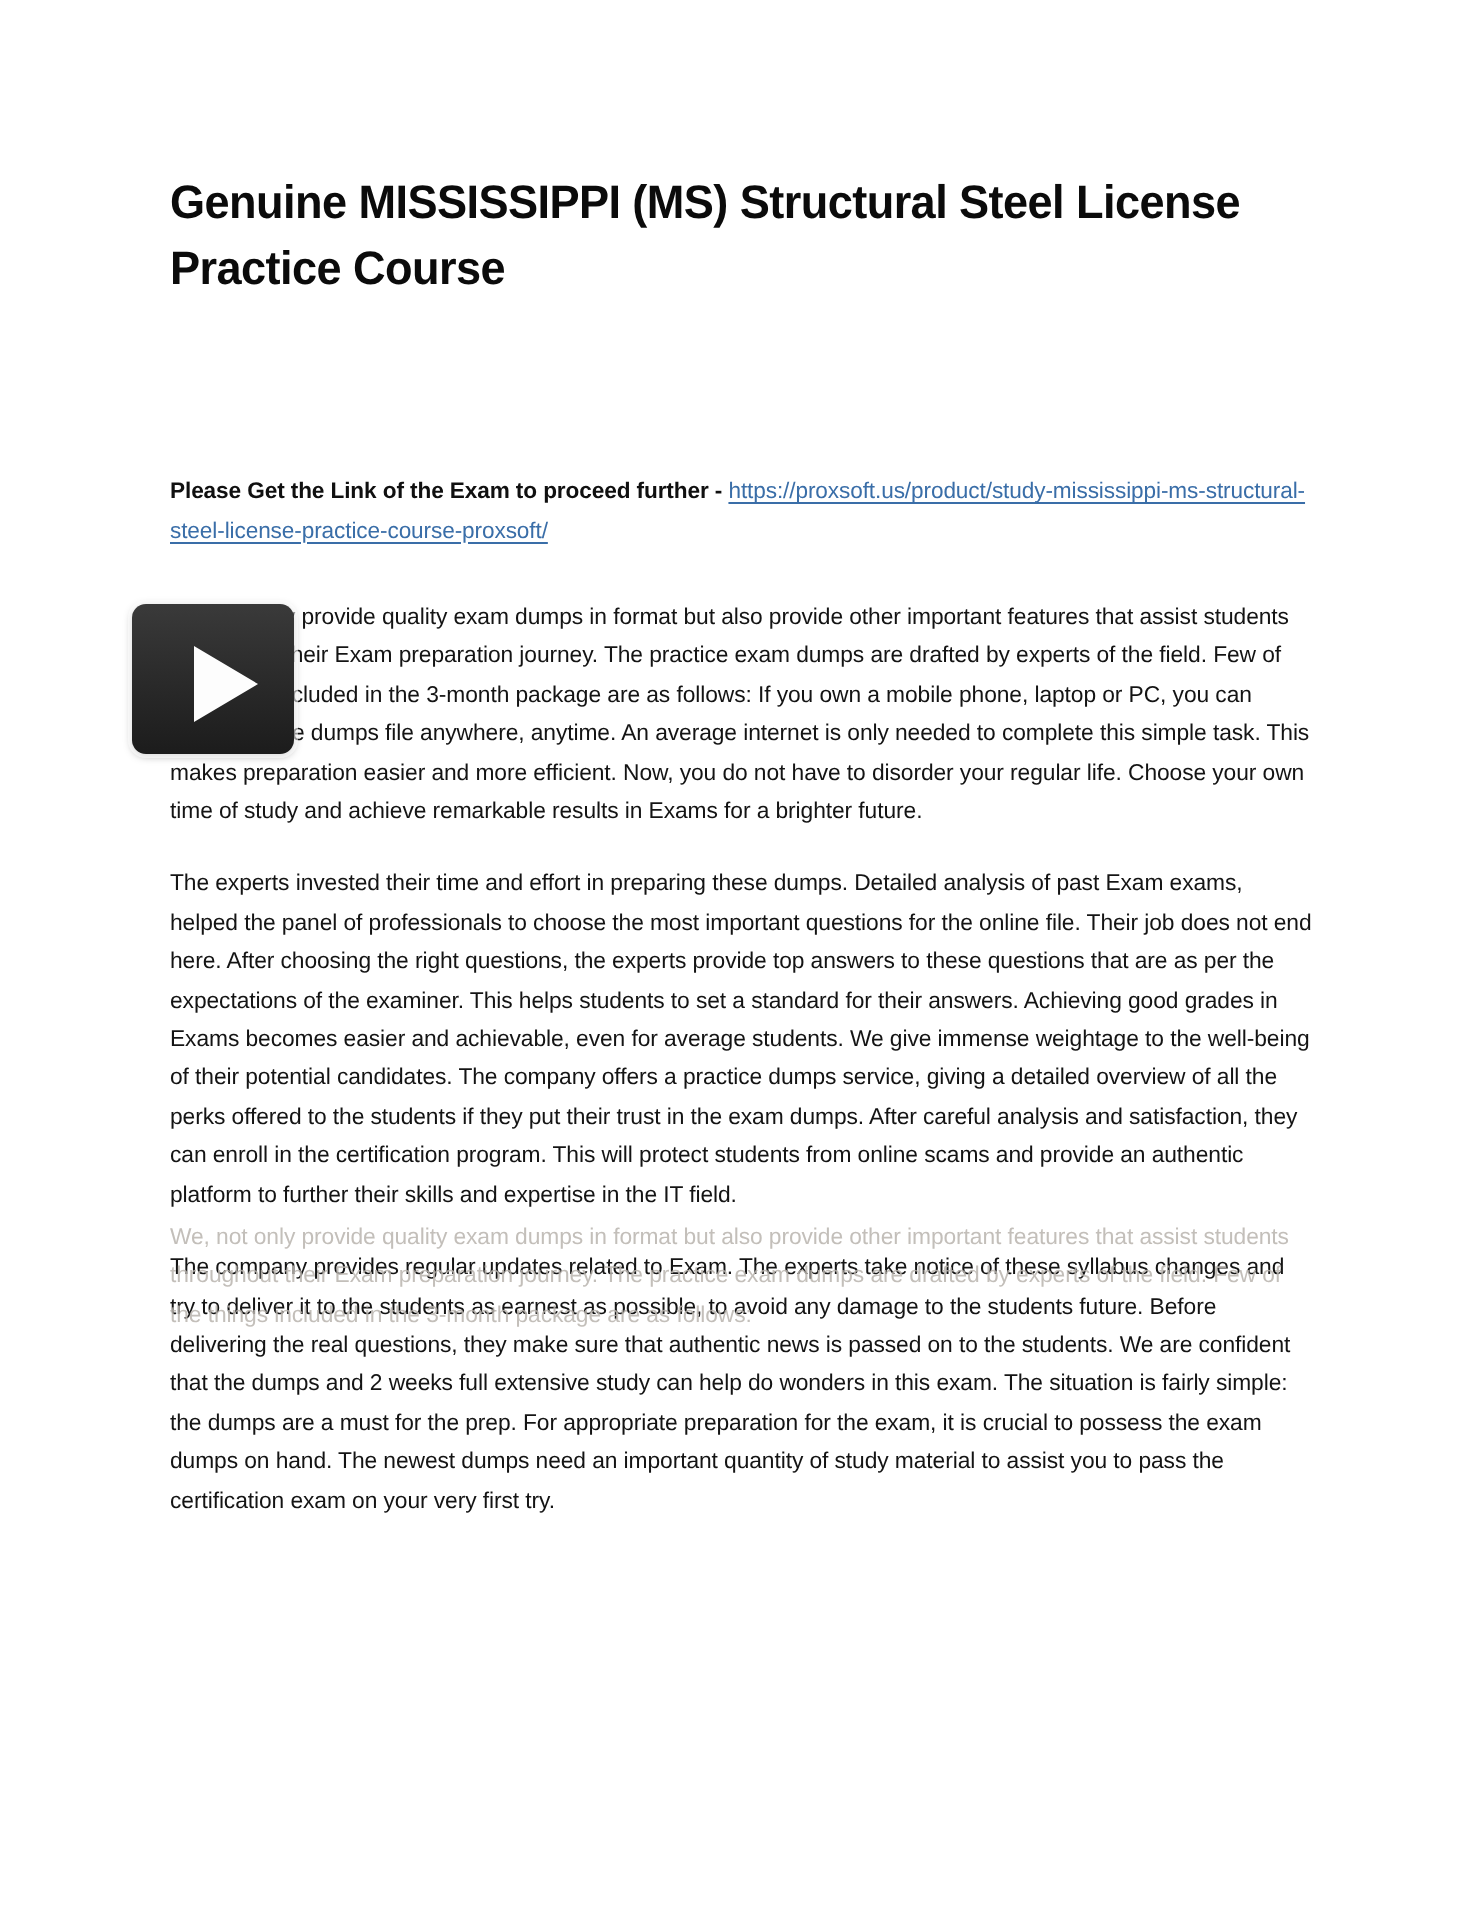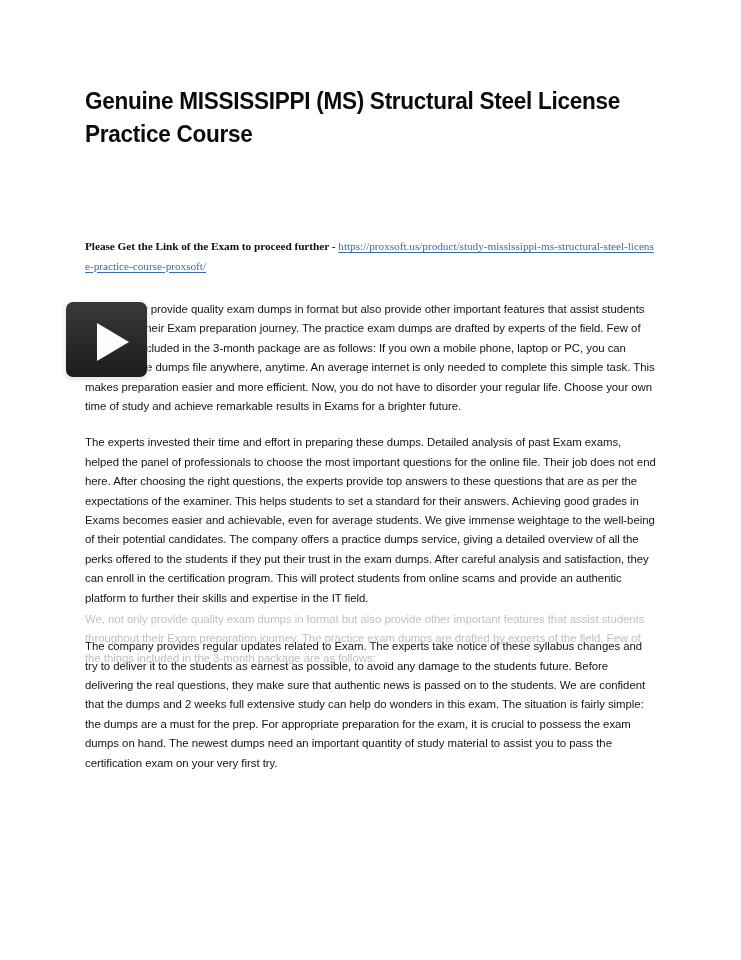--- a/index.html
+++ b/index.html
@@ -49,21 +49,20 @@
 
   
   .link-block {
     position: absolute;
     left: 0;
     top: 226px;
     width: 570px;
     font-size: 11.3px;
     line-height: 19.5px;
     letter-spacing: -0.05px;
-    font-family: Liberation Serif, serif;
   }
   .link-lead {
     font-weight: 700;
     color: #101010;
   }
   .ext-link {
     color: #3a6ea8;
     text-decoration: underline;
     text-underline-offset: 2px;
     word-break: break-all;
@@ -78,21 +77,21 @@
   }
   .para {
     margin: 0 0 18px 0;
     font-size: 11.4px;
     line-height: 19.4px;
     color: #141414;
     letter-spacing: -0.04px;
     text-align: left;
   }
   .para.p1 { margin-bottom: 17px; }
-  .para.p2 { margin-bottom: 29px; }
+  .para.p2 { margin-bottom: 17px; }
   .para.p3 { margin-bottom: 0; }
 
   
   .ghost-layer {
     position: absolute;
     left: 0;
     top: 310px;
     width: 572px;
     font-size: 11.4px;
     line-height: 19.4px;

